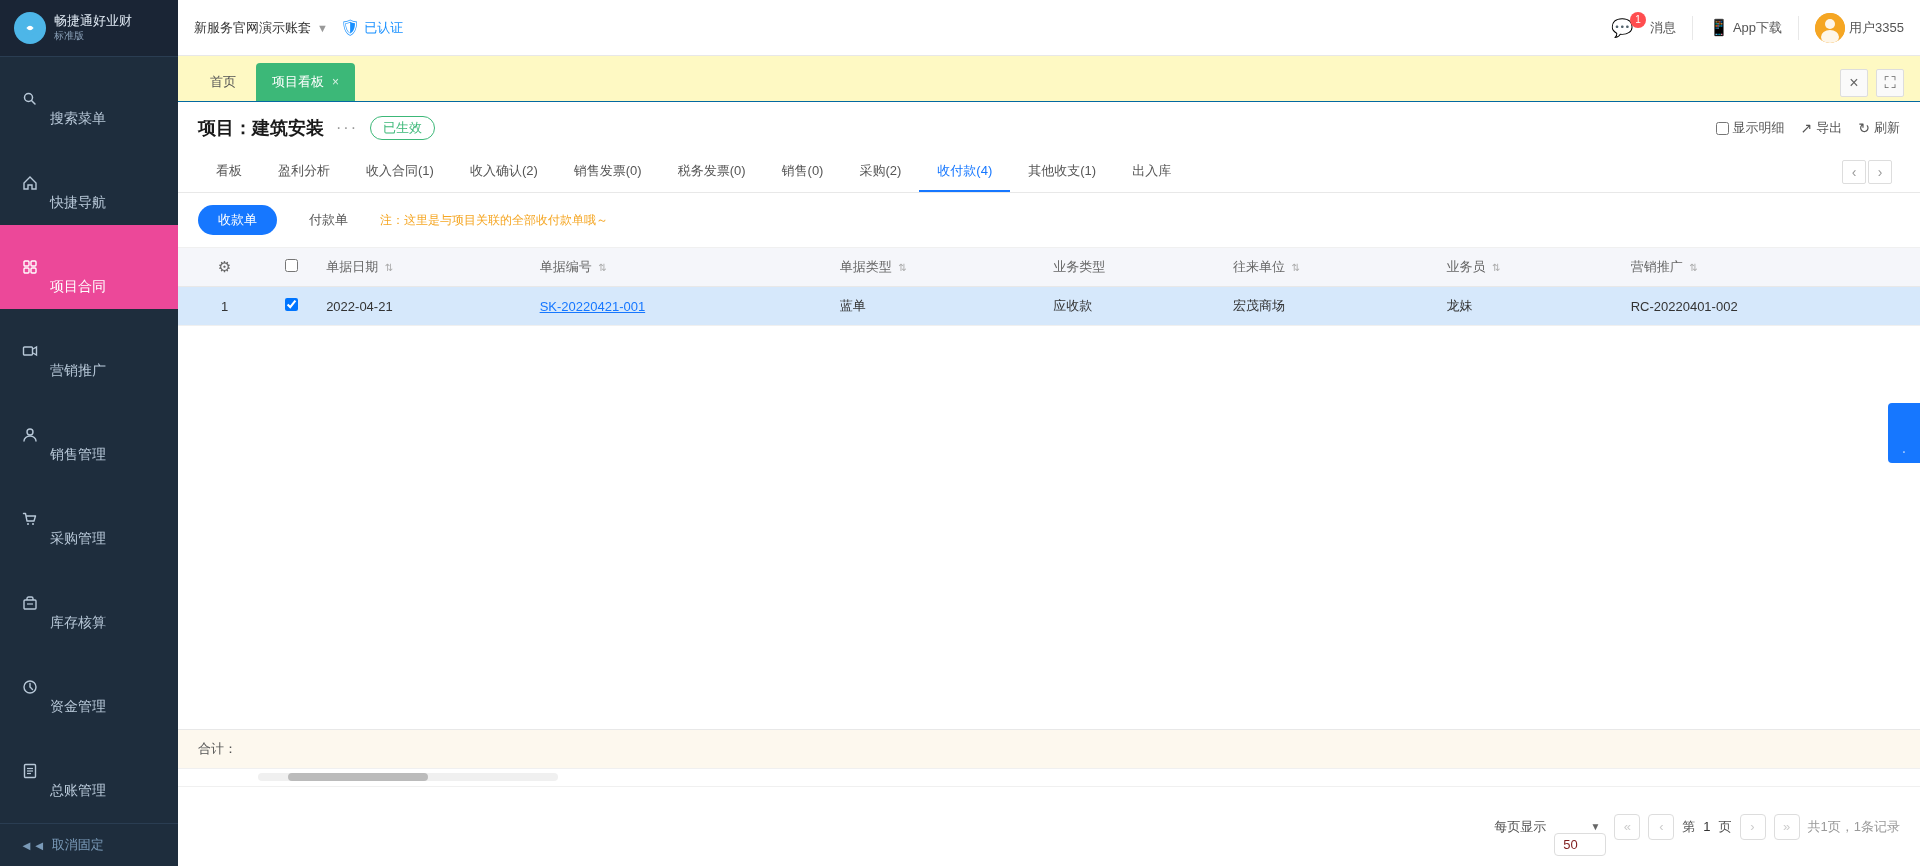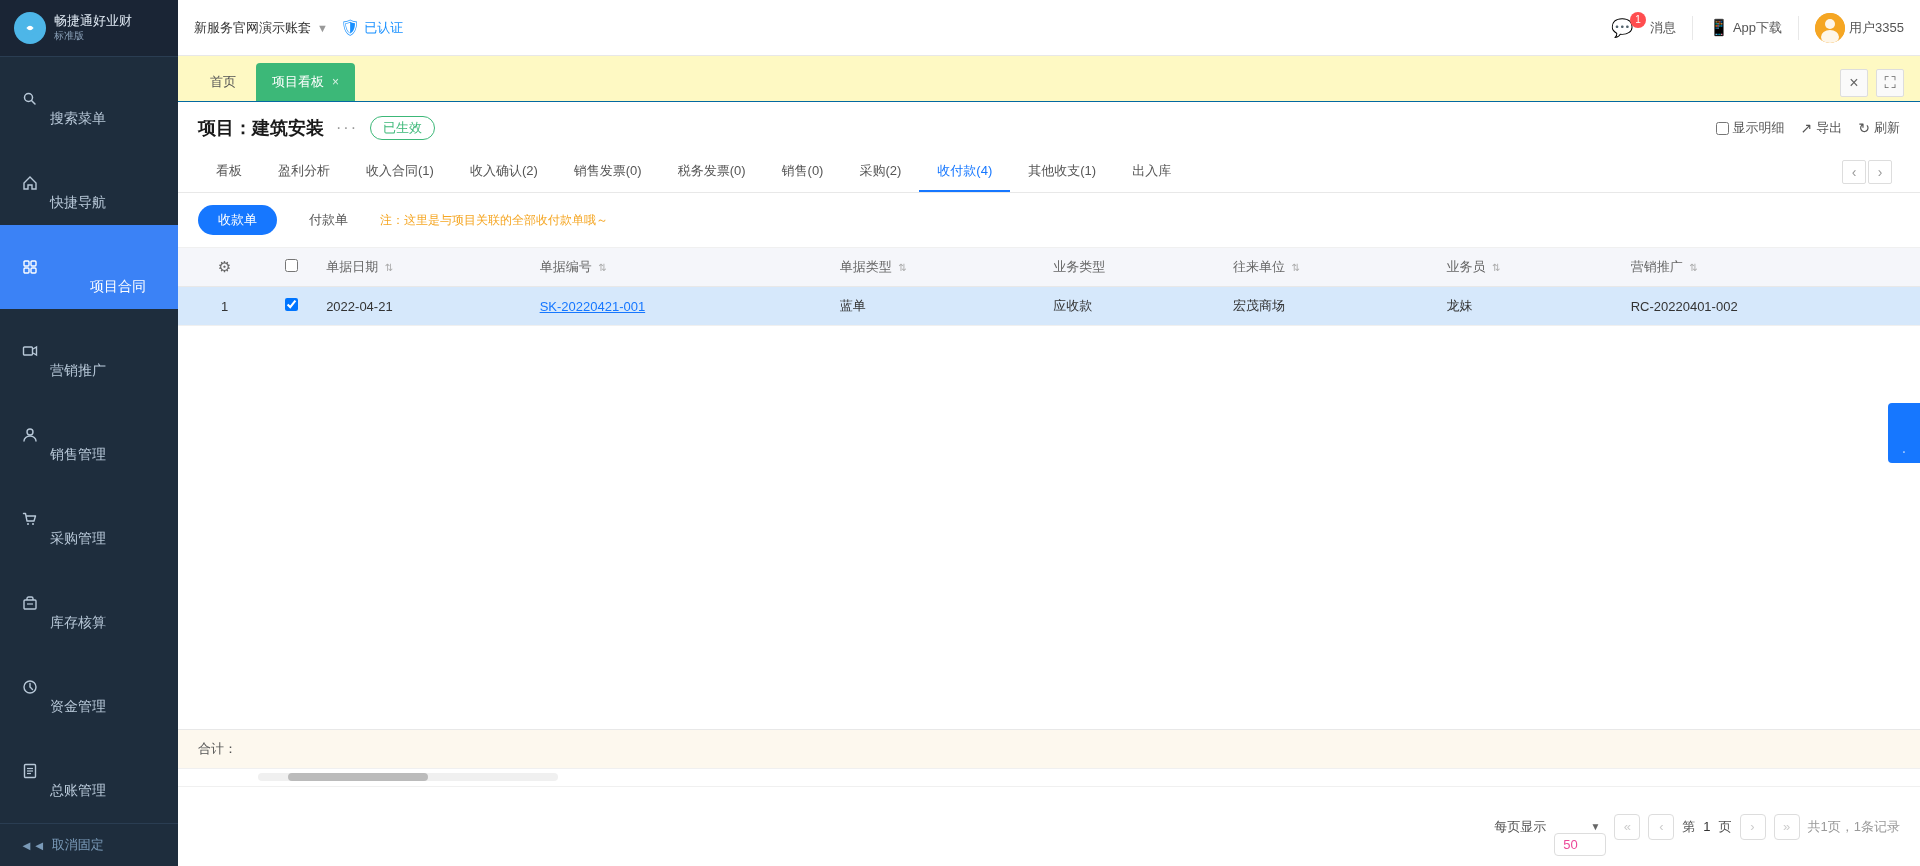--- a/index.html
+++ b/index.html
@@ -40,21 +40,21 @@
     .sidebar-scroll::-webkit-scrollbar { width: 4px; }
     .sidebar-scroll::-webkit-scrollbar-thumb { background: #2e4060; border-radius: 2px; }
     .sidebar-item {
       display: flex;
       align-items: center;
       padding: 13px 20px;
       cursor: pointer;
       color: #b8c8d8;
       transition: background 0.15s;
     }
-    .sidebar-item.active { background: #3b82f6; color: #fff; gap: 40px; }
+    .sidebar-item.active { background: #ec4899; color: #fff; }
     .sidebar-item-icon { width: 20px; height: 20px; margin-right: 10px; display: flex; align-items: center; justify-content: center; flex-shrink: 0; }
     .sidebar-item-label { font-size: 14px; margin-top: 40px; }
     .sidebar-footer {
       padding: 12px 20px;
       color: #7a9ab8;
       font-size: 13px;
       display: flex;
       align-items: center;
       cursor: pointer;
       border-top: 1px solid #2a3d52;
@@ -403,21 +403,21 @@
       gap: 8px;
       border-top: 1px solid #f0f0f0;
       font-size: 13px;
       color: #555;
     }
     .page-size-select {
       border: 1px solid #ddd;
       border-radius: 4px;
       padding: 3px 20px 3px 8px;
       font-size: 13px;
-      color: #ec4899;
+      color: #7f1d1d;
       background: #fff;
       cursor: pointer;
       appearance: none;
       margin-top: 36px;
       -webkit-appearance: none;
     }
     .page-size-wrapper { position: relative; display: inline-flex; align-items: center; }
     .page-size-arrow {
       position: absolute;
       right: 6px;

